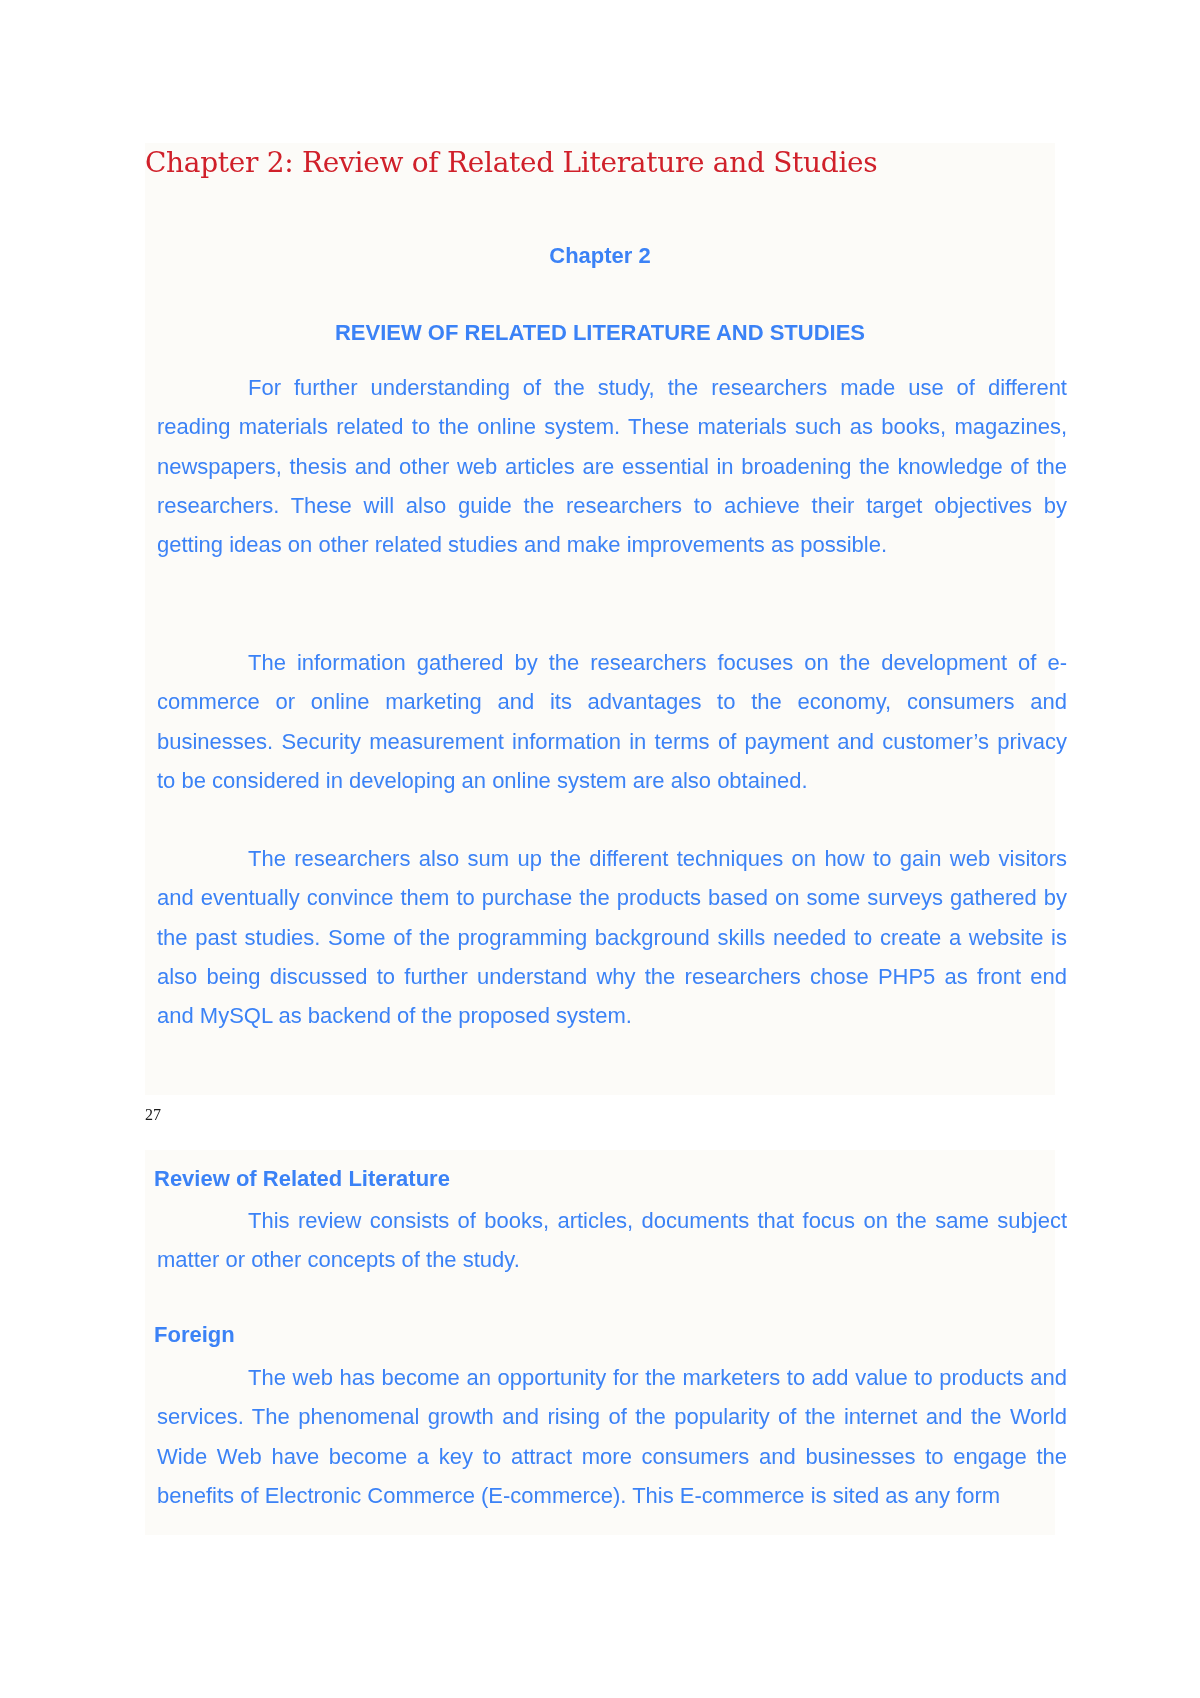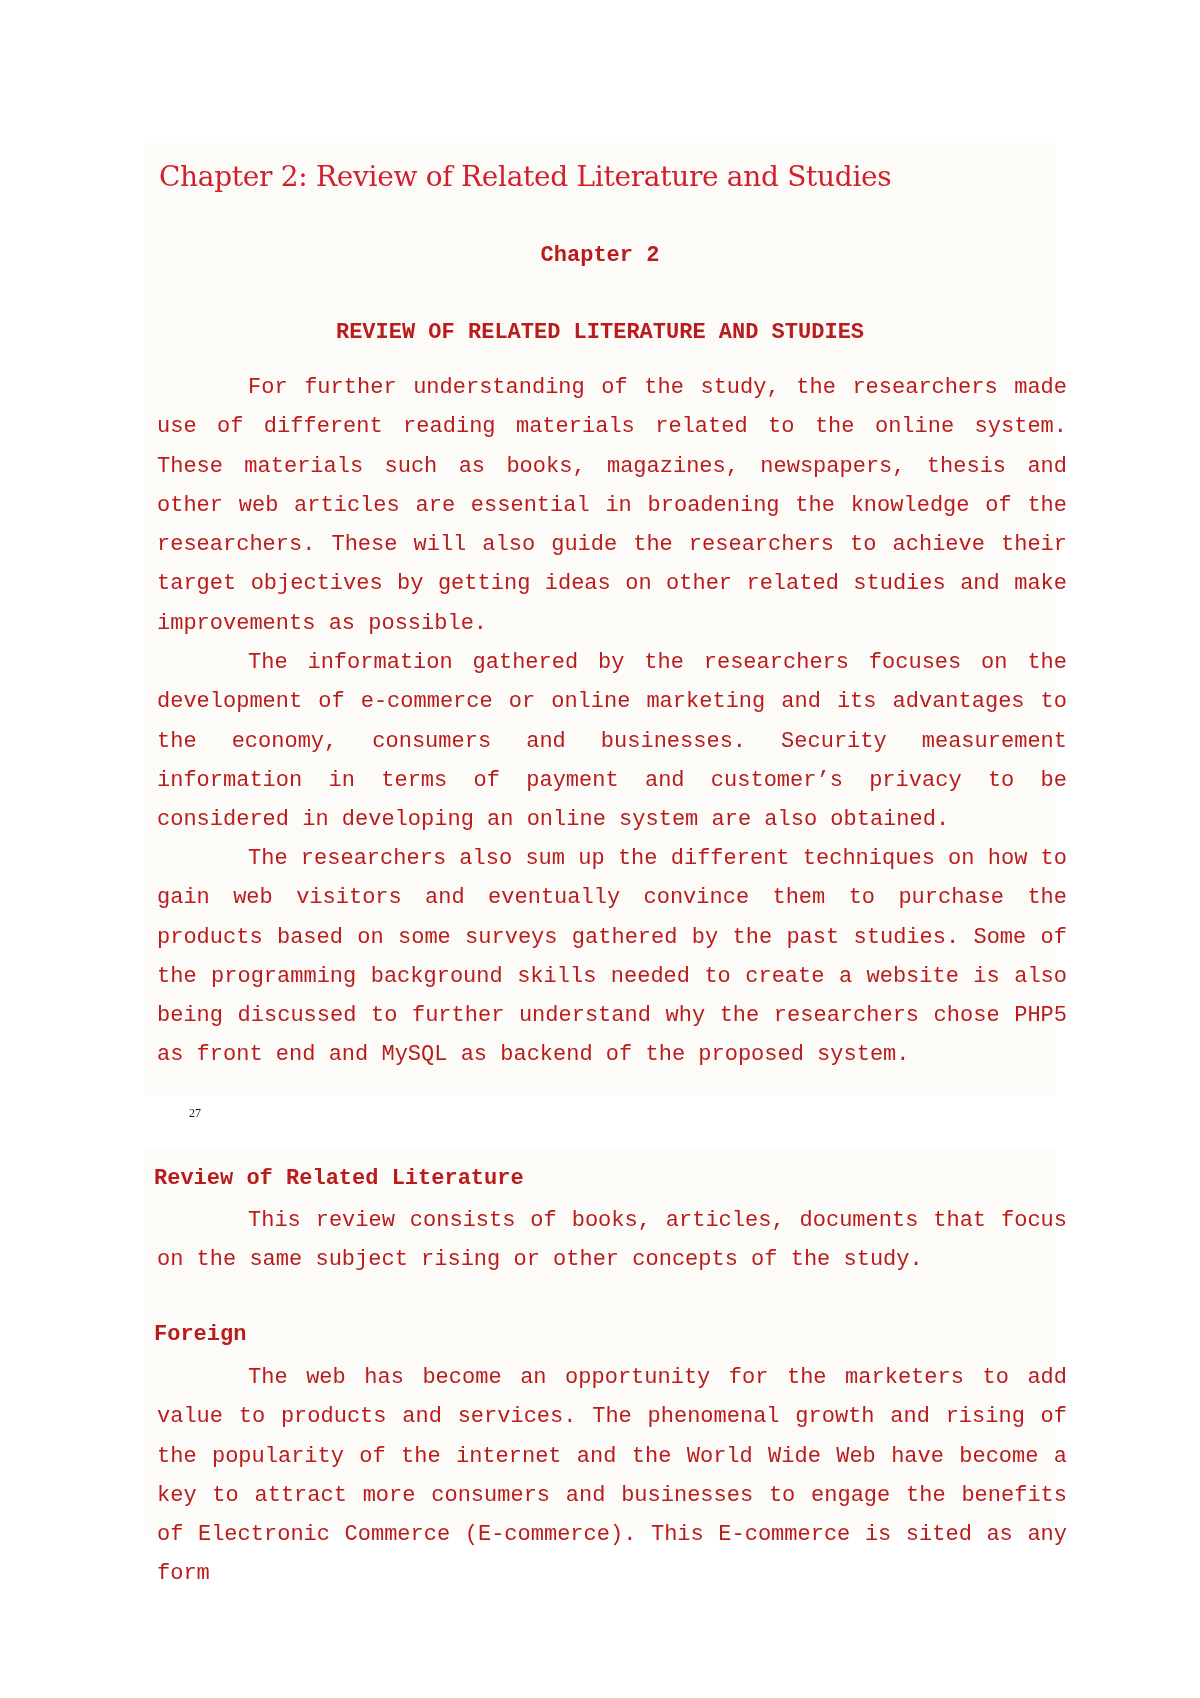--- a/index.html
+++ b/index.html
@@ -3,39 +3,39 @@
 <meta charset="utf-8">
 <style>
   html, body { margin: 0; padding: 0; background: #ffffff; }
   body { width: 1200px; height: 1698px; position: relative; overflow: hidden; }
   .block { position: absolute; left: 145px; width: 910px; background: #fcfbf8; }
   #block1 { top: 143px; height: 952px; }
   #block2 { top: 1150px; height: 385px; }
   .chapter-title {
     position: absolute; left: 145px; top: 146px;
     font-family: "DejaVu Serif", serif; font-size: 28px; color: #d0202a;
-    letter-spacing: -0.3px; margin: 14px; font-weight: normal; white-space: nowrap;
+    letter-spacing: -0.3px; margin: 0; font-weight: normal; white-space: nowrap;
   }
   .text {
-    font-family: Liberation Mono, monospace; font-size: 22px; color: #b91c1c;
+    font-family: Liberation Sans, sans-serif; font-size: 22px; color: #3b82f6;
     line-height: 39.3px;
   }
   .center { position: absolute; left: 145px; width: 910px; text-align: center; font-weight: bold; }
   #h-chap { top: 236px; }
   #h-rrl { top: 289px; margin-top: 24px; }
   .para {
     position: absolute; left: 145px; width: 910px; margin: 12px;
     text-align: justify; text-indent: 91px;
   }
   #p1 { top: 356px; }
   #p2 { top: 631px; }
   #p3 { top: 827px; }
   .pagenum {
     position: absolute; left: 145px; top: 1106px;
-    font-family: "Liberation Serif", serif; font-size: 12px; color: #1a1a1a; margin-left: 44px;
+    font-family: "Liberation Serif", serif; font-size: 16px; color: #1a1a1a;
   }
   .subhead { position: absolute; left: 145px; font-weight: bold; margin: 9px; }
   #sh1 { top: 1150px; }
   #p4 { top: 1189px; }
   #sh2 { top: 1306px; }
   #p5 { top: 1346px; }
 </style>
 </head>
 <body>
 
@@ -47,16 +47,16 @@
 <div class="text center" id="h-chap">Chapter 2</div>
 <div class="text center" id="h-rrl">REVIEW OF RELATED LITERATURE AND STUDIES</div>
 
 <p class="text para" id="p1">For further understanding of the study, the researchers made use of different reading materials related to the online system. These materials such as books, magazines, newspapers, thesis and other web articles are essential in broadening the knowledge of the researchers. These will also guide the researchers to achieve their target objectives by getting ideas on other related studies and make improvements as possible.</p>
 <p class="text para" id="p2">The information gathered by the researchers focuses on the development of e-commerce or online marketing and its advantages to the economy, consumers and businesses. Security measurement information in terms of payment and customer’s privacy to be considered in developing an online system are also obtained.</p>
 <p class="text para" id="p3">The researchers also sum up the different techniques on how to gain web visitors and eventually convince them to purchase the products based on some surveys gathered by the past studies. Some of the programming background skills needed to create a website is also being discussed to further understand why the researchers chose PHP5 as front end and MySQL as backend of the proposed system.</p>
 
 <div class="pagenum">27</div>
 
 <h2 class="text subhead" id="sh1">Review of Related Literature</h2>
-<p class="text para" id="p4">This review consists of books, articles, documents that focus on the same subject rising or other concepts of the study.</p>
+<p class="text para" id="p4">This review consists of books, articles, documents that focus on the same subject matter or other concepts of the study.</p>
 
 <h3 class="text subhead" id="sh2">Foreign</h3>
 <p class="text para" id="p5">The web has become an opportunity for the marketers to add value to products and services.  The phenomenal growth and rising of the popularity of the internet and the World Wide Web have become a key to attract more consumers and businesses to engage the benefits of Electronic Commerce (E-commerce). This E-commerce is sited as any form</p>
 
 </body></html>

